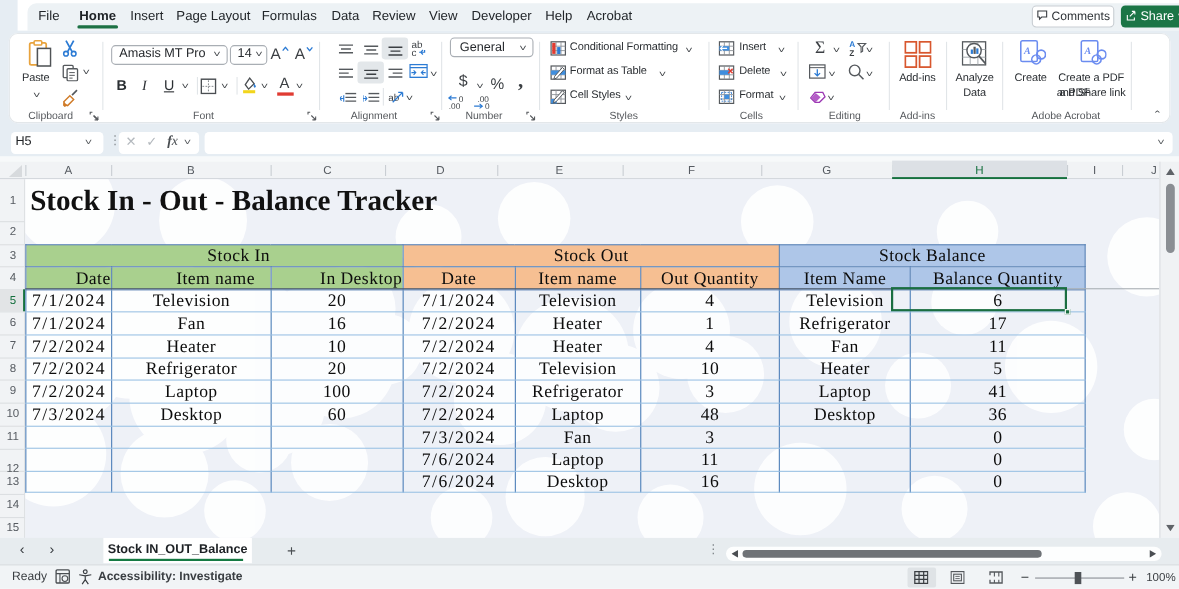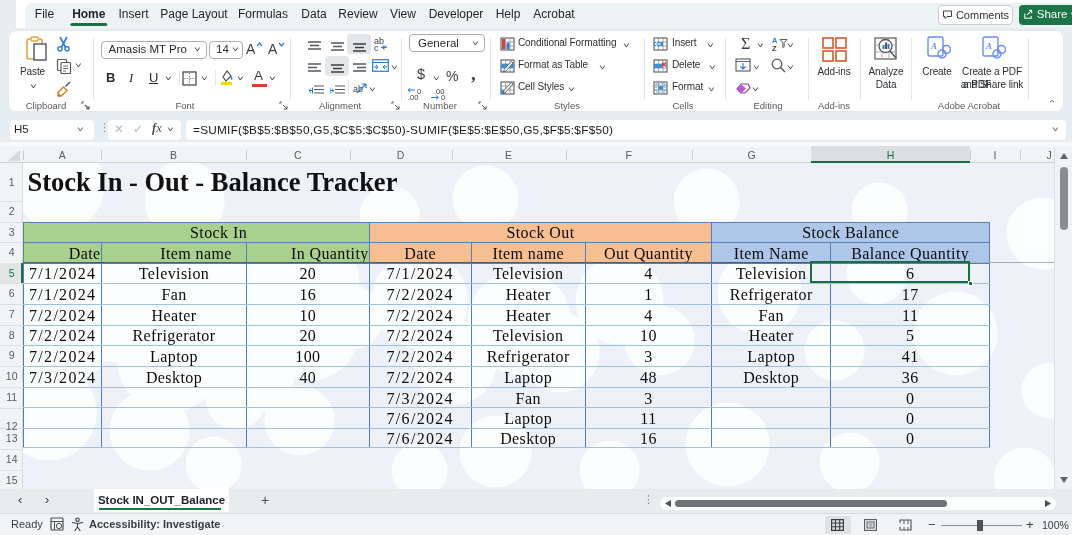--- a/index.html
+++ b/index.html
@@ -366,21 +366,20 @@
     <div style="position:absolute;left:10px;top:3px;width:84px;height:19.5px;background:#fff;border-radius:4px"></div>
     <div style="position:absolute;left:14px;top:5.5px;font-size:11.5px;color:#202326">H5</div>
     <div class="chev" style="left:78px;top:8px;color:#55595d">˅</div>
     <div style="position:absolute;left:99px;top:4px;font-size:11px;color:#868b90">⋮</div>
     <div style="position:absolute;left:108px;top:3px;width:73px;height:19.5px;background:#fff;border-radius:4px"></div>
     <div style="position:absolute;left:114px;top:5px;font-size:12px;color:#b4b9be">✕</div>
     <div style="position:absolute;left:133px;top:5px;font-size:12px;color:#b4b9be">✓</div>
     <div style="position:absolute;left:152px;top:4px;font-size:12.5px;color:#4a4e52;font-style:italic;font-family:'Liberation Serif',serif"><b>f</b>x</div>
     <div class="chev" style="left:168px;top:8px;color:#55595d">˅</div>
     <div style="position:absolute;left:186px;top:3px;width:880px;height:19.5px;background:#fff;border-radius:4px"></div>
-    <div style="position:absolute;left:193px;top:5.5px;font-size:11.8px;color:#15181b;letter-spacing:0.25px">=SUMIF($B$5:$B$50,G5,$C$5:$C$50)-SUMIF($E$5:$E$50,G5,$F$5:$F$50)</div>
     <div class="chev" style="left:1053px;top:8px;color:#55595d">˅</div>
   </div>
   <div id="gridzone" class="abs">
     <div id="colhead">
       <svg style="position:absolute;left:8px;top:3px" width="13" height="11" viewBox="0 0 13 11">
           <path d="M12 0v11H0z" fill="#d7dadd"></path>
         </svg>
       <div class="ctick" style="left:23.4px"></div>
       <div class="cl" style="left:23.4px;width:77.6px">A</div>
         <div class="ctick" style="left:101px"></div>
@@ -496,21 +495,21 @@
           </colgroup>
         <tbody>
             <tr class="hdr" style="height:20.5px">
               <td class="gr" colspan="3">Stock In</td>
               <td class="or" colspan="3">Stock Out</td>
               <td class="bl" colspan="2">Stock Balance</td>
             </tr>
         <tr class="hdr" style="height:20.5px">
               <td class="gr">Date</td>
               <td class="gr">Item name</td>
-              <td class="gr">In Quantity</td>
+              <td class="gr">In Desktop</td>
               <td class="or">Date</td>
               <td class="or">Item name</td>
               <td class="or">Out Quantity</td>
               <td class="bl">Item Name</td>
               <td class="bl">Balance Quantity</td>
             </tr>
         <tr style="height:20.7px">
               <td class="d">7/1/2024</td>
               <td>Television</td>
               <td>20</td>
@@ -556,21 +555,21 @@
               <td>100</td>
               <td class="d">7/2/2024</td>
               <td>Refrigerator</td>
               <td>3</td>
               <td>Laptop</td>
               <td>41</td>
             </tr>
         <tr style="height:20.7px">
               <td class="d">7/3/2024</td>
               <td>Desktop</td>
-              <td>40</td>
+              <td>60</td>
               <td class="d">7/2/2024</td>
               <td>Laptop</td>
               <td>48</td>
               <td>Desktop</td>
               <td>36</td>
             </tr>
         <tr style="height:20.7px">
               <td></td>
               <td></td>
               <td></td>

